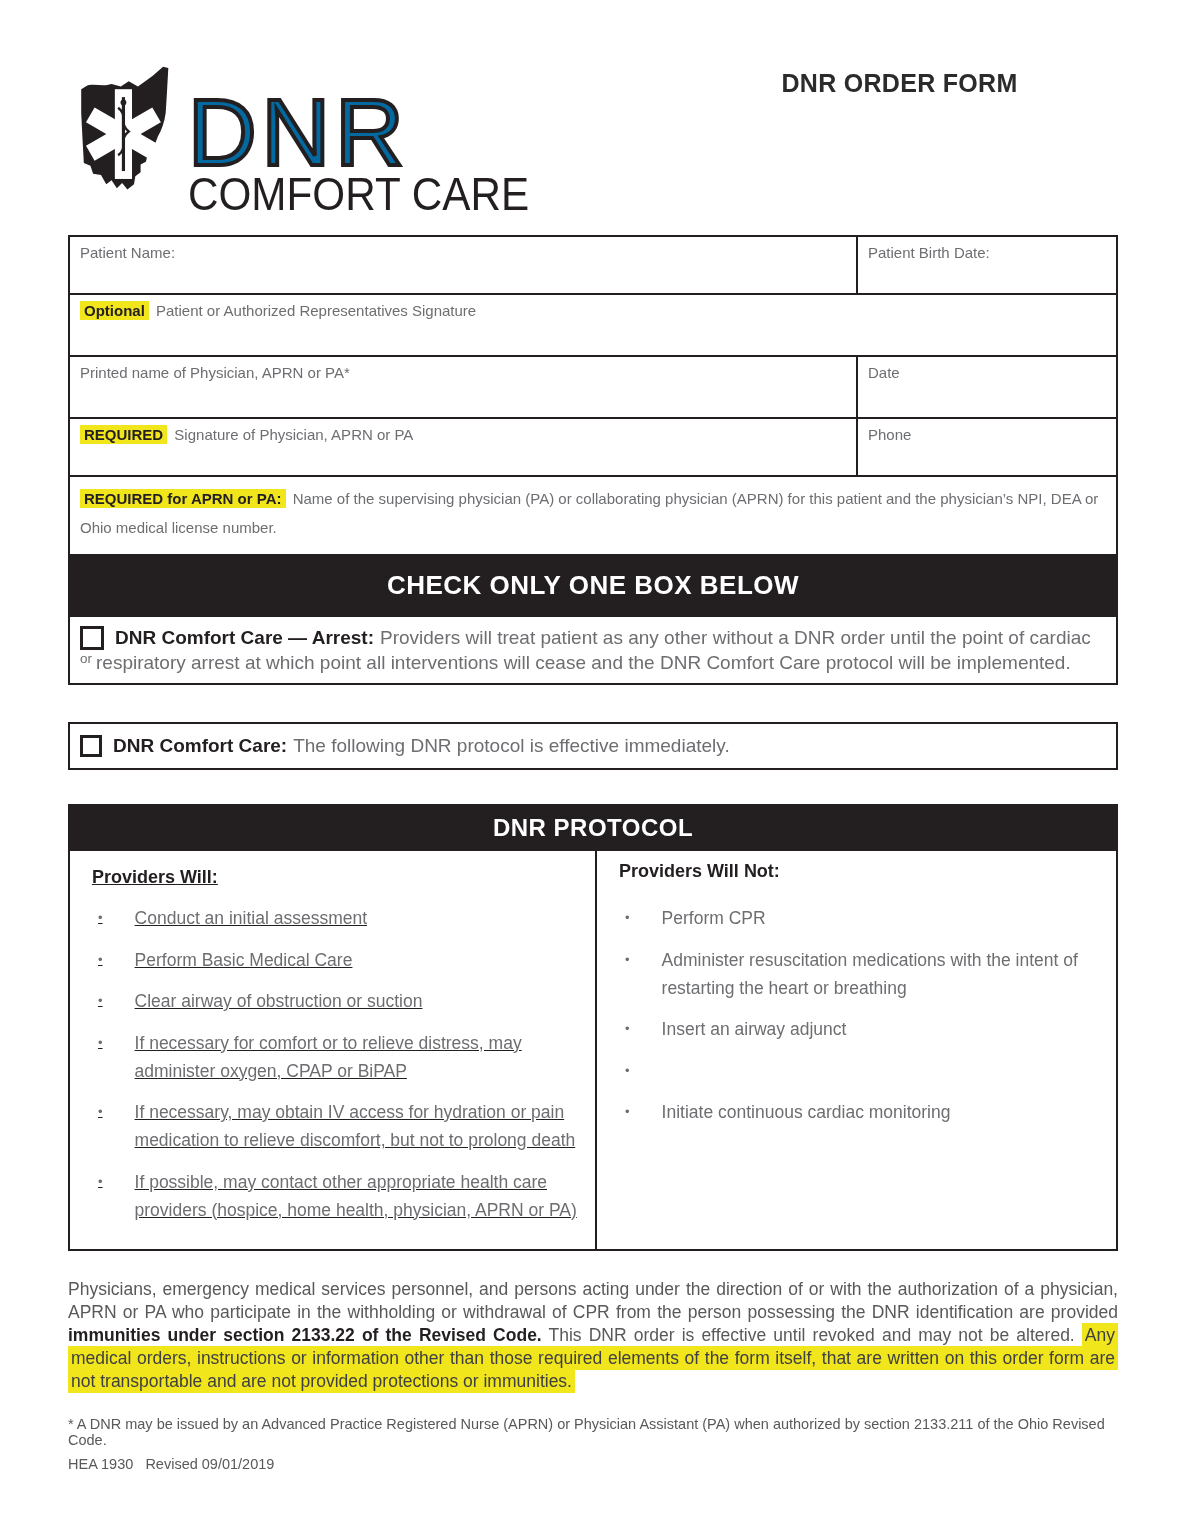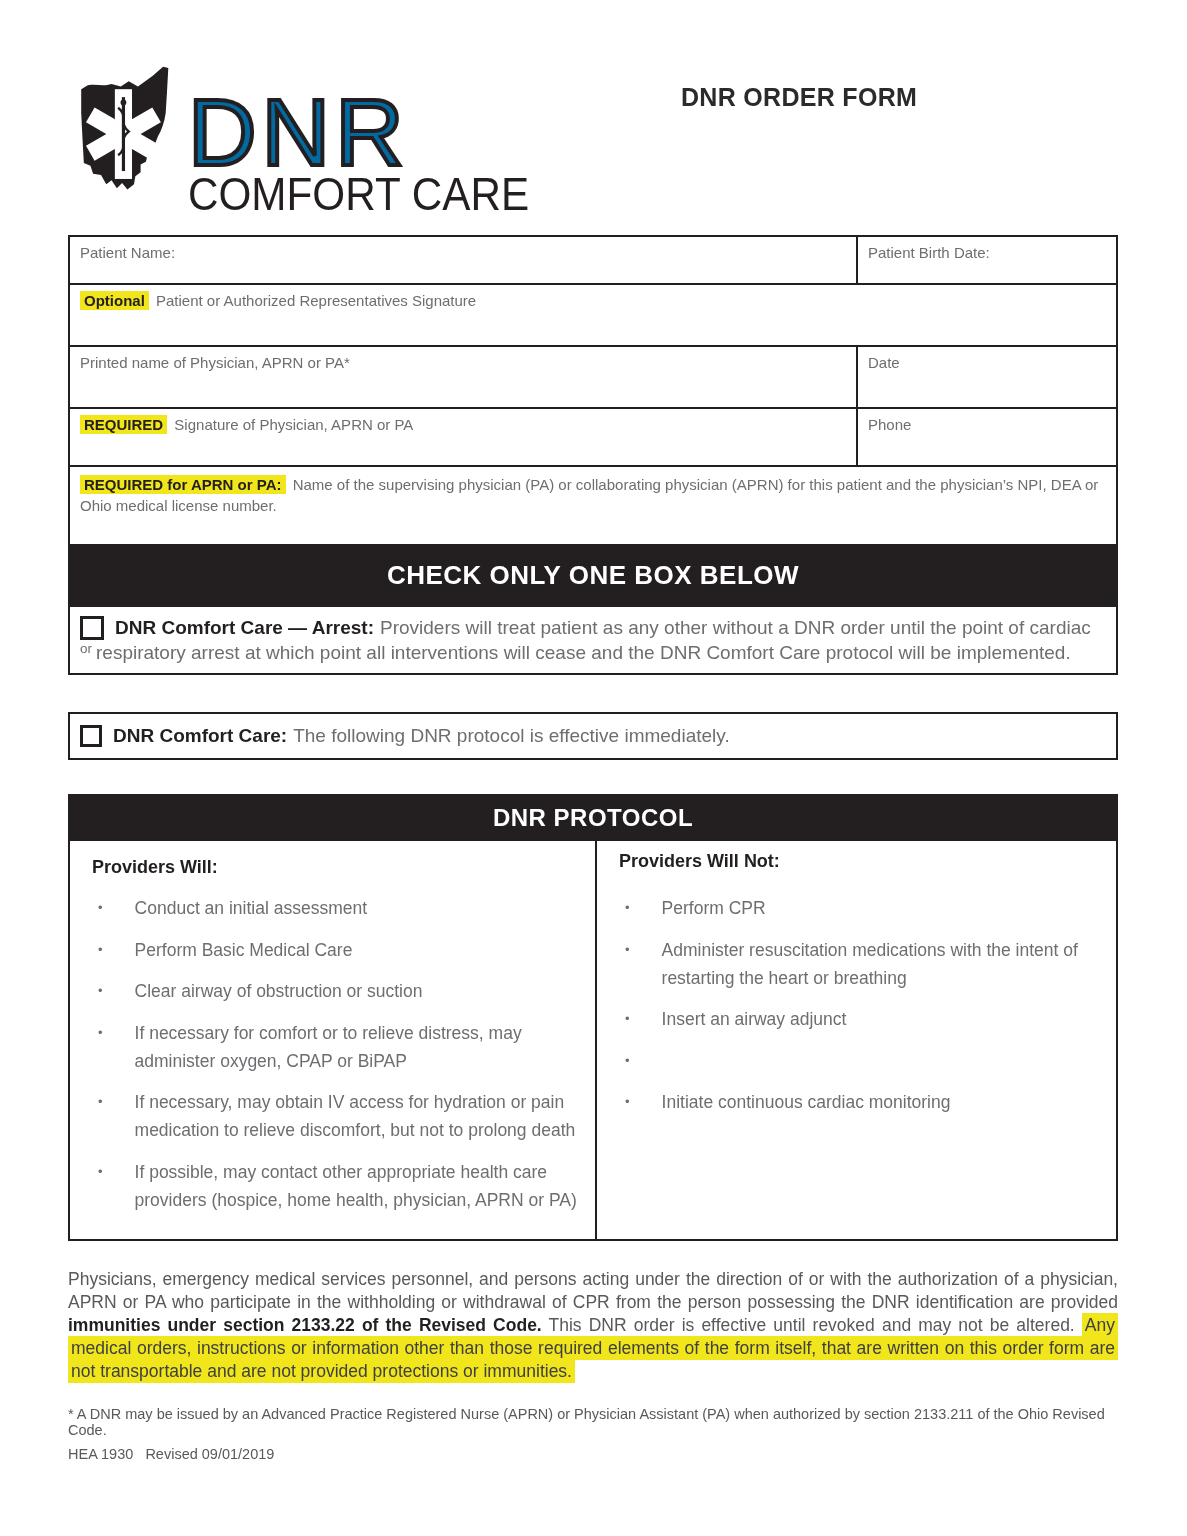--- a/index.html
+++ b/index.html
@@ -22,46 +22,46 @@
     font-size: 95px; line-height: 0.76; font-weight: normal;
     letter-spacing: 5px; color: #0369a1;
     -webkit-text-stroke: 4px #231f20;
   }
   .logo-cc {
     font-size: 44px; line-height: 1.0; font-weight: 400; color: #231f20;
     letter-spacing: 0px; margin-top: 3px; transform: scaleX(0.96) scaleY(1.05);
     transform-origin: left top; white-space: nowrap;
   }
   .header-right { width: 437px; }
-  .form-title { font-size: 25px; font-weight: bold; text-align: left; letter-spacing: 0.3px; margin-top: 21px; color: #2b2b2b; }
+  .form-title { font-size: 25px; font-weight: bold; text-align: center; letter-spacing: 0.3px; margin-top: 7px; color: #2b2b2b; }
   .notice { margin-top: 30px; font-size: 18.5px; line-height: 27px; color: #5a5b50; }
   .hl-yellow {
     background: #f1e51c;
     padding: 2px 5px;
     -webkit-box-decoration-break: clone;
     box-decoration-break: clone;
   }
 
   
   .ftable { border: 2px solid #231f20; margin-top: 1px; }
   .frow { display: flex; border-top: 2px solid #231f20; }
   .frow:first-child { border-top: none; }
   .fcell { padding: 7px 10px; font-size: 15px; color: #6d6e71; }
   .fcell.main { flex: 1; }
   .fcell.side { width: 260px; border-left: 2px solid #231f20; }
-  .r1 { height: 46px; border-radius: 11px; }
+  .r1 { height: 56px; border-radius: 11px; }
   .r2 { height: 62px; }
   .r3 { height: 62px; }
   .r4 { height: 58px; }
   .r5 { height: 79px; }
   .tag {
     background: #f1e51c; color: #231f20; font-weight: bold;
     padding: 1px 4px; margin-right: 3px;
   }
-  .r5 .fcell { line-height: 21px; }
+  .r5 .fcell { line-height: 29px; }
 
   
   .bar {
     background: #231f20; color: #ffffff; font-weight: bold;
     display: flex; align-items: center; justify-content: center;
     letter-spacing: 0.5px;
   }
   .bar-check { height: 59px; font-size: 26px; }
   .bar-protocol { height: 47px; font-size: 24px; margin-top: 34px; }
 
@@ -76,21 +76,21 @@
   .opt-bold { font-weight: bold; font-size: 19px; color: #231f20; margin-right: 6px; }
   .opt-text { font-size: 19px; color: #6d6e71; }
   .opt-line2 { margin-top: 1px; font-size: 19px; color: #6d6e71; }
   .or-word { font-size: 13.5px; color: #6d6e71; vertical-align: 6px; margin-right: 4px; }
   .optbox2 { height: 48px; margin-top: 37px; padding: 0 10px; display: flex; align-items: center; }
   .optbox2 .cb { width: 22px; height: 22px; }
 
   
   .protocol-body { border: 2px solid #231f20; border-top: none; display: flex; min-height: 379px; }
   .pcol { padding: 16px 18px 12px 22px; }
-  .pcol-left { flex: 1; }
+  .pcol-left { flex: 1; text-decoration: underline; }
   .pcol-right { width: 521px; border-left: 2px solid #231f20; padding-top: 10px; }
   .pcol-header { font-size: 18px; font-weight: bold; color: #231f20; margin-bottom: 16px; }
   .pcol-right .pcol-header { margin-bottom: 22px; }
   .plist { list-style: none; }
   .plist li { display: flex; margin-bottom: 13.5px; font-size: 17.5px; line-height: 28px; color: #6d6e71; padding-left: 6px; }
   .bullet { font-size: 13px; color: #6d6e71; margin-right: 32px; line-height: 28px; flex-shrink: 0; }
 
   
   .legal { margin-top: 27px; font-size: 17.5px; line-height: 23px; color: #58595b; text-align: justify; }
   .legal .bold { font-weight: bold; color: #231f20; }

